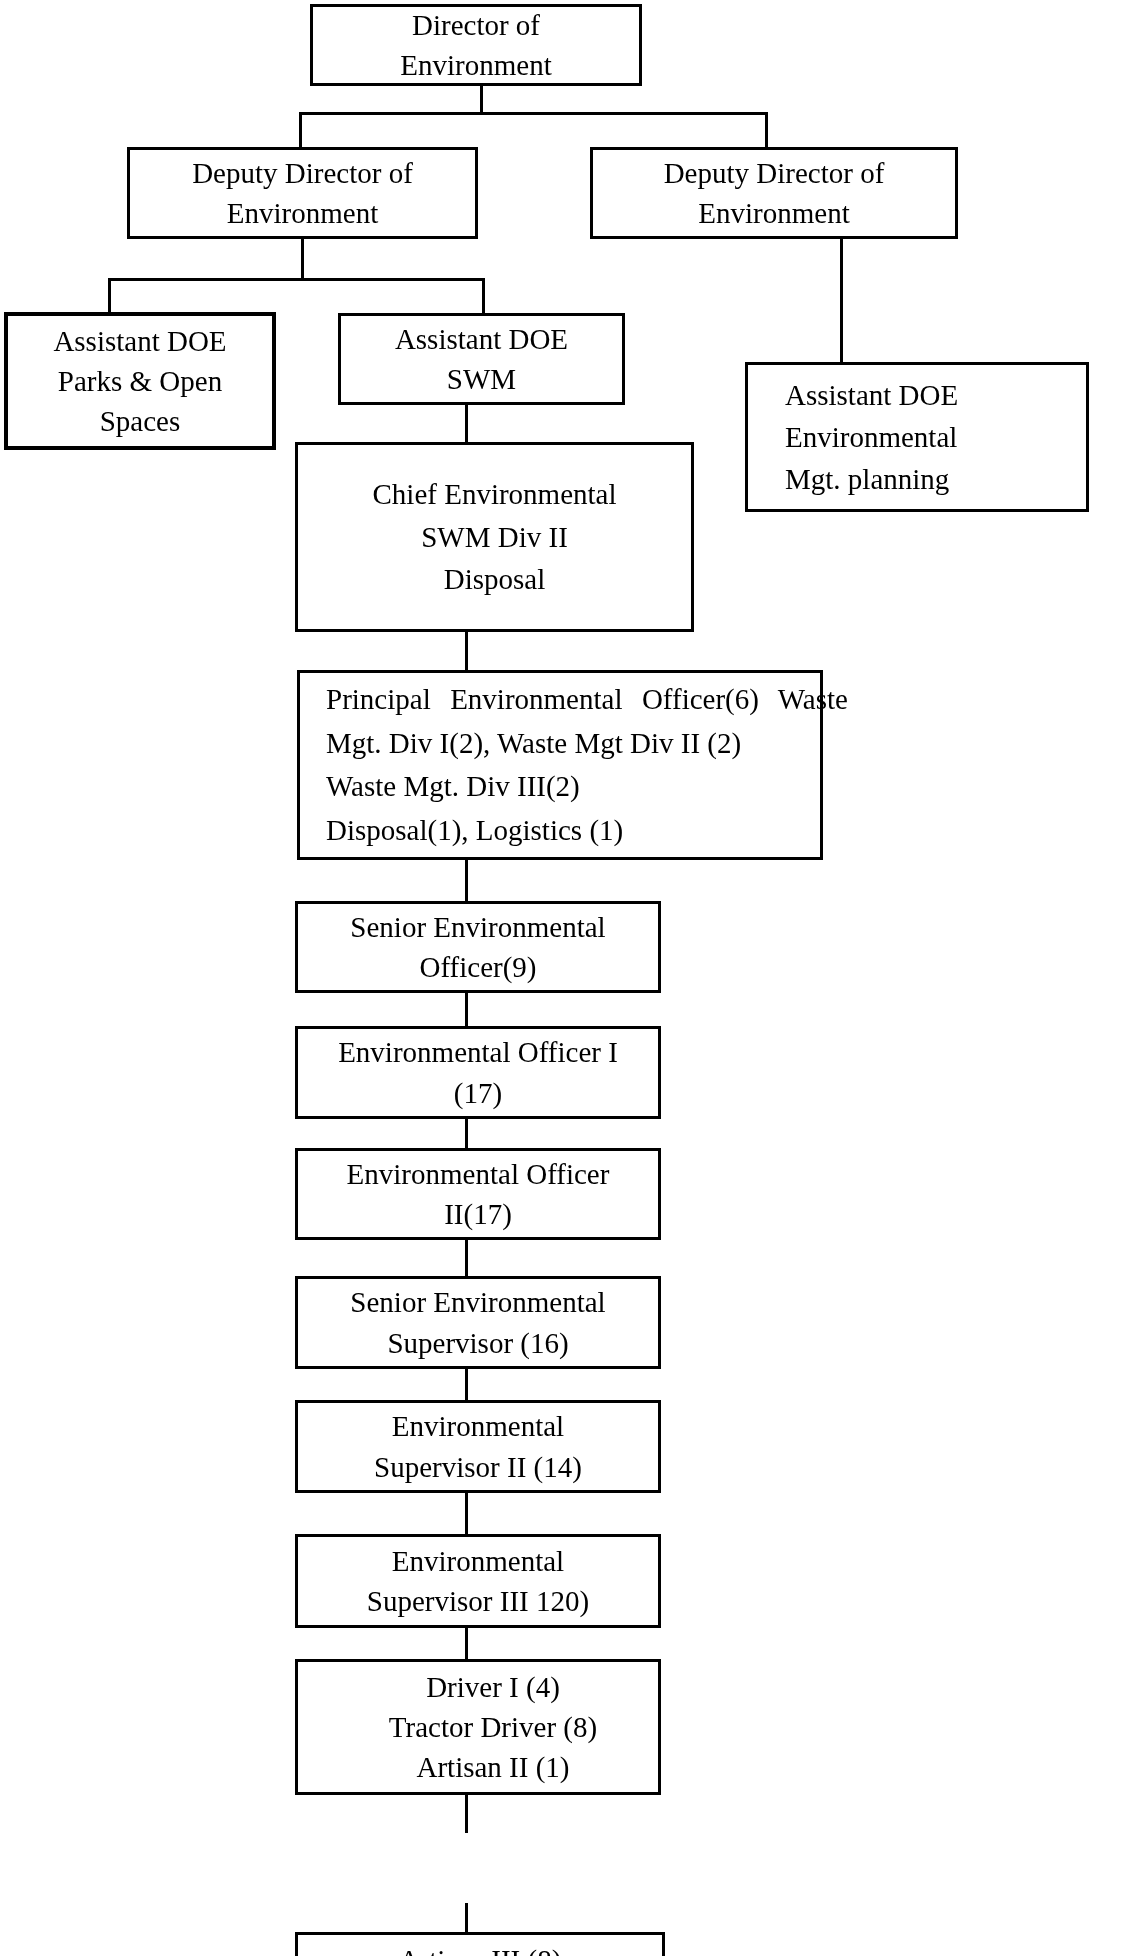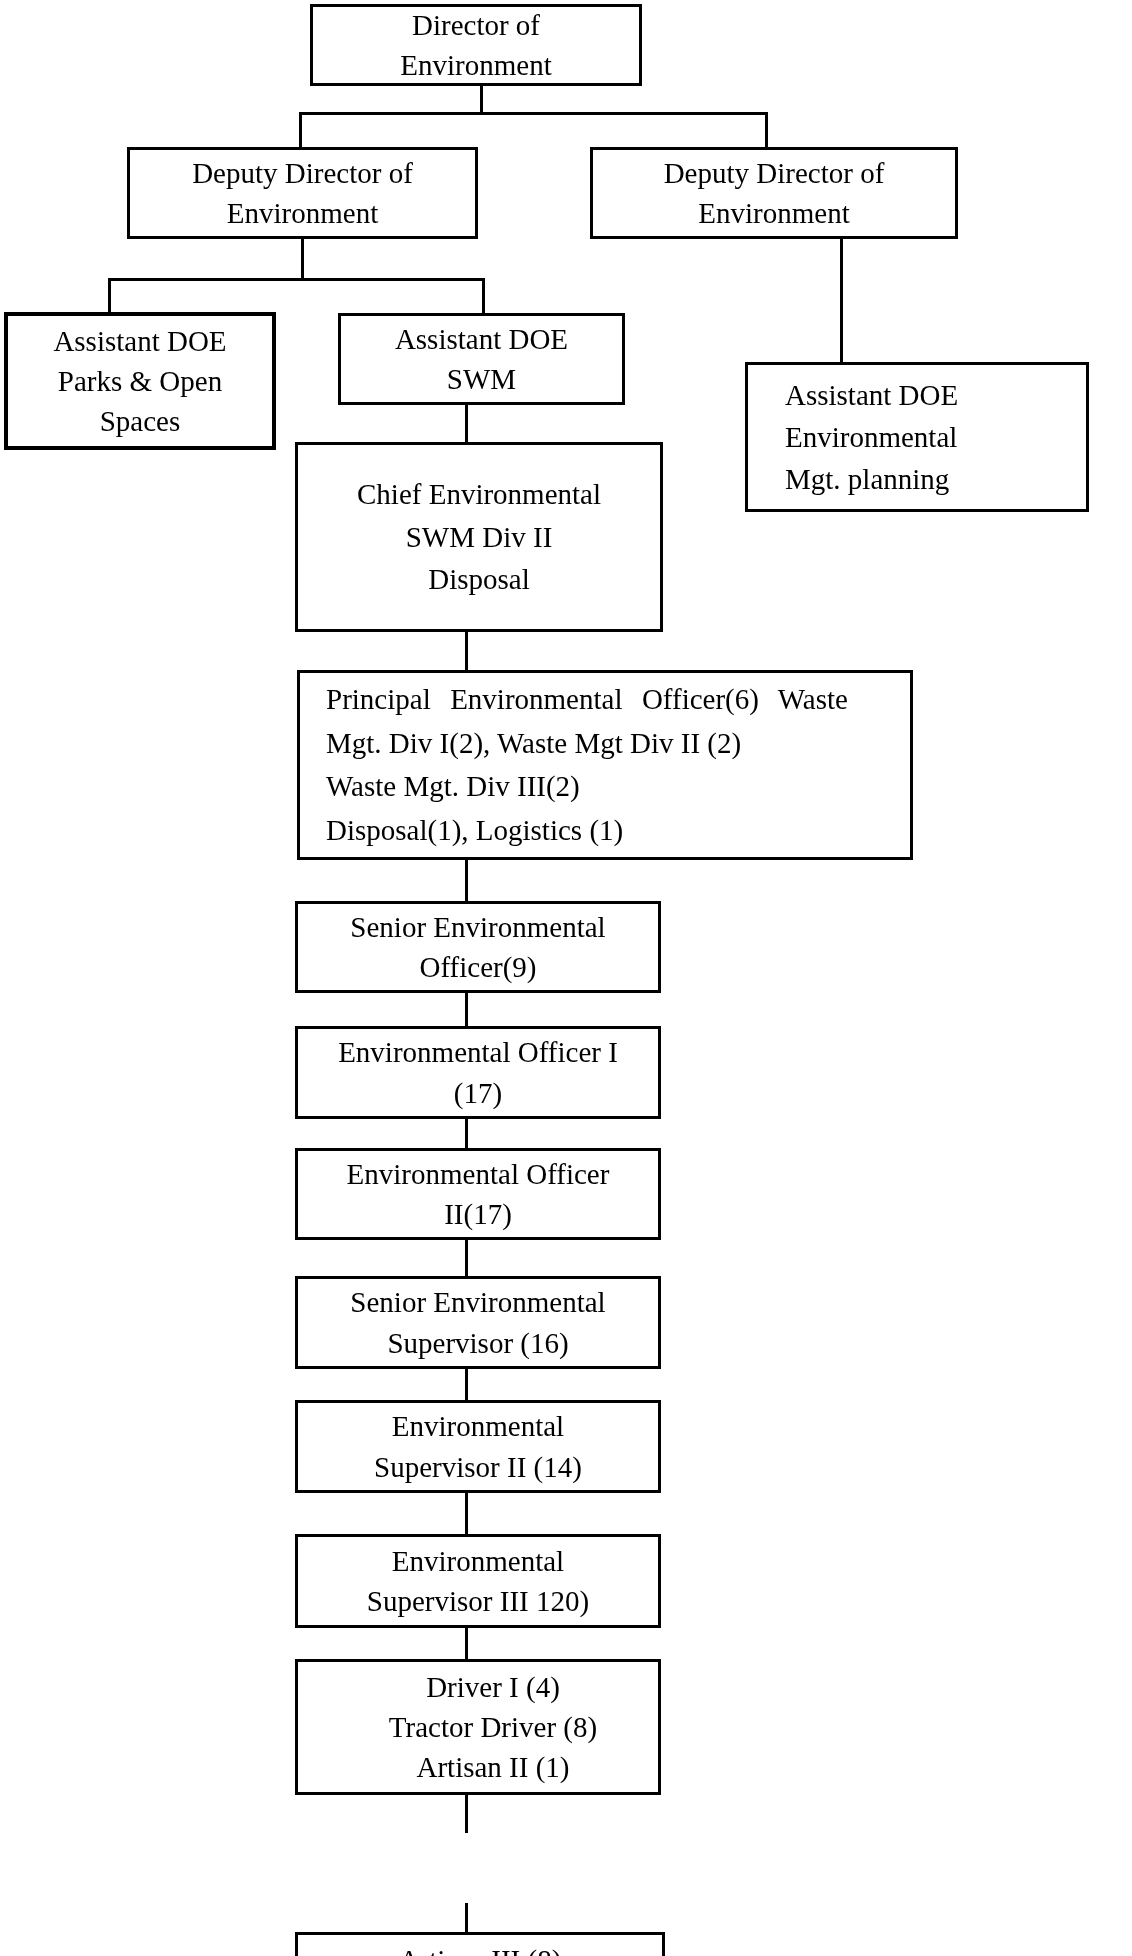--- a/index.html
+++ b/index.html
@@ -90,26 +90,26 @@
     </div>
     <div class="org-box" style="left: 338px; top: 313px; width: 287px; height: 92px;">
       <div class="line">Assistant DOE</div>
       <div class="line">SWM</div>
     </div>
     <div class="org-box align-left" style="left: 745px; top: 362px; width: 344px; height: 150px; line-height: 1.45; padding-left: 37px;">
       <div class="line">Assistant DOE</div>
       <div class="line">Environmental</div>
       <div class="line">Mgt. planning</div>
     </div>
-    <div class="org-box" style="left: 295px; top: 442px; width: 368px; height: 190px; line-height: 1.48;">
+    <div class="org-box" style="left: 295px; top: 442px; width: 399px; height: 190px; line-height: 1.48;">
       <div class="line">Chief Environmental</div>
       <div class="line">SWM Div II</div>
       <div class="line">Disposal</div>
     </div>
-    <div class="org-box align-left" style="left: 297px; top: 670px; width: 616px; height: 190px; line-height: 1.5; padding-left: 26px;">
+    <div class="org-box align-left" style="left: 297px; top: 670px; width: 526px; height: 190px; line-height: 1.5; padding-left: 26px;">
       <div class="line justified">Principal Environmental Officer(6) Waste</div>
       <div class="line">Mgt. Div I(2), Waste Mgt Div II (2)</div>
       <div class="line">Waste Mgt. Div III(2)</div>
       <div class="line">Disposal(1), Logistics (1)</div>
     </div>
     <div class="org-box" style="left: 295px; top: 901px; width: 366px; height: 92px;">
       <div class="line">Senior Environmental</div>
       <div class="line">Officer(9)</div>
     </div>
     <div class="org-box" style="left: 295px; top: 1026px; width: 366px; height: 93px; text-align: right;">

